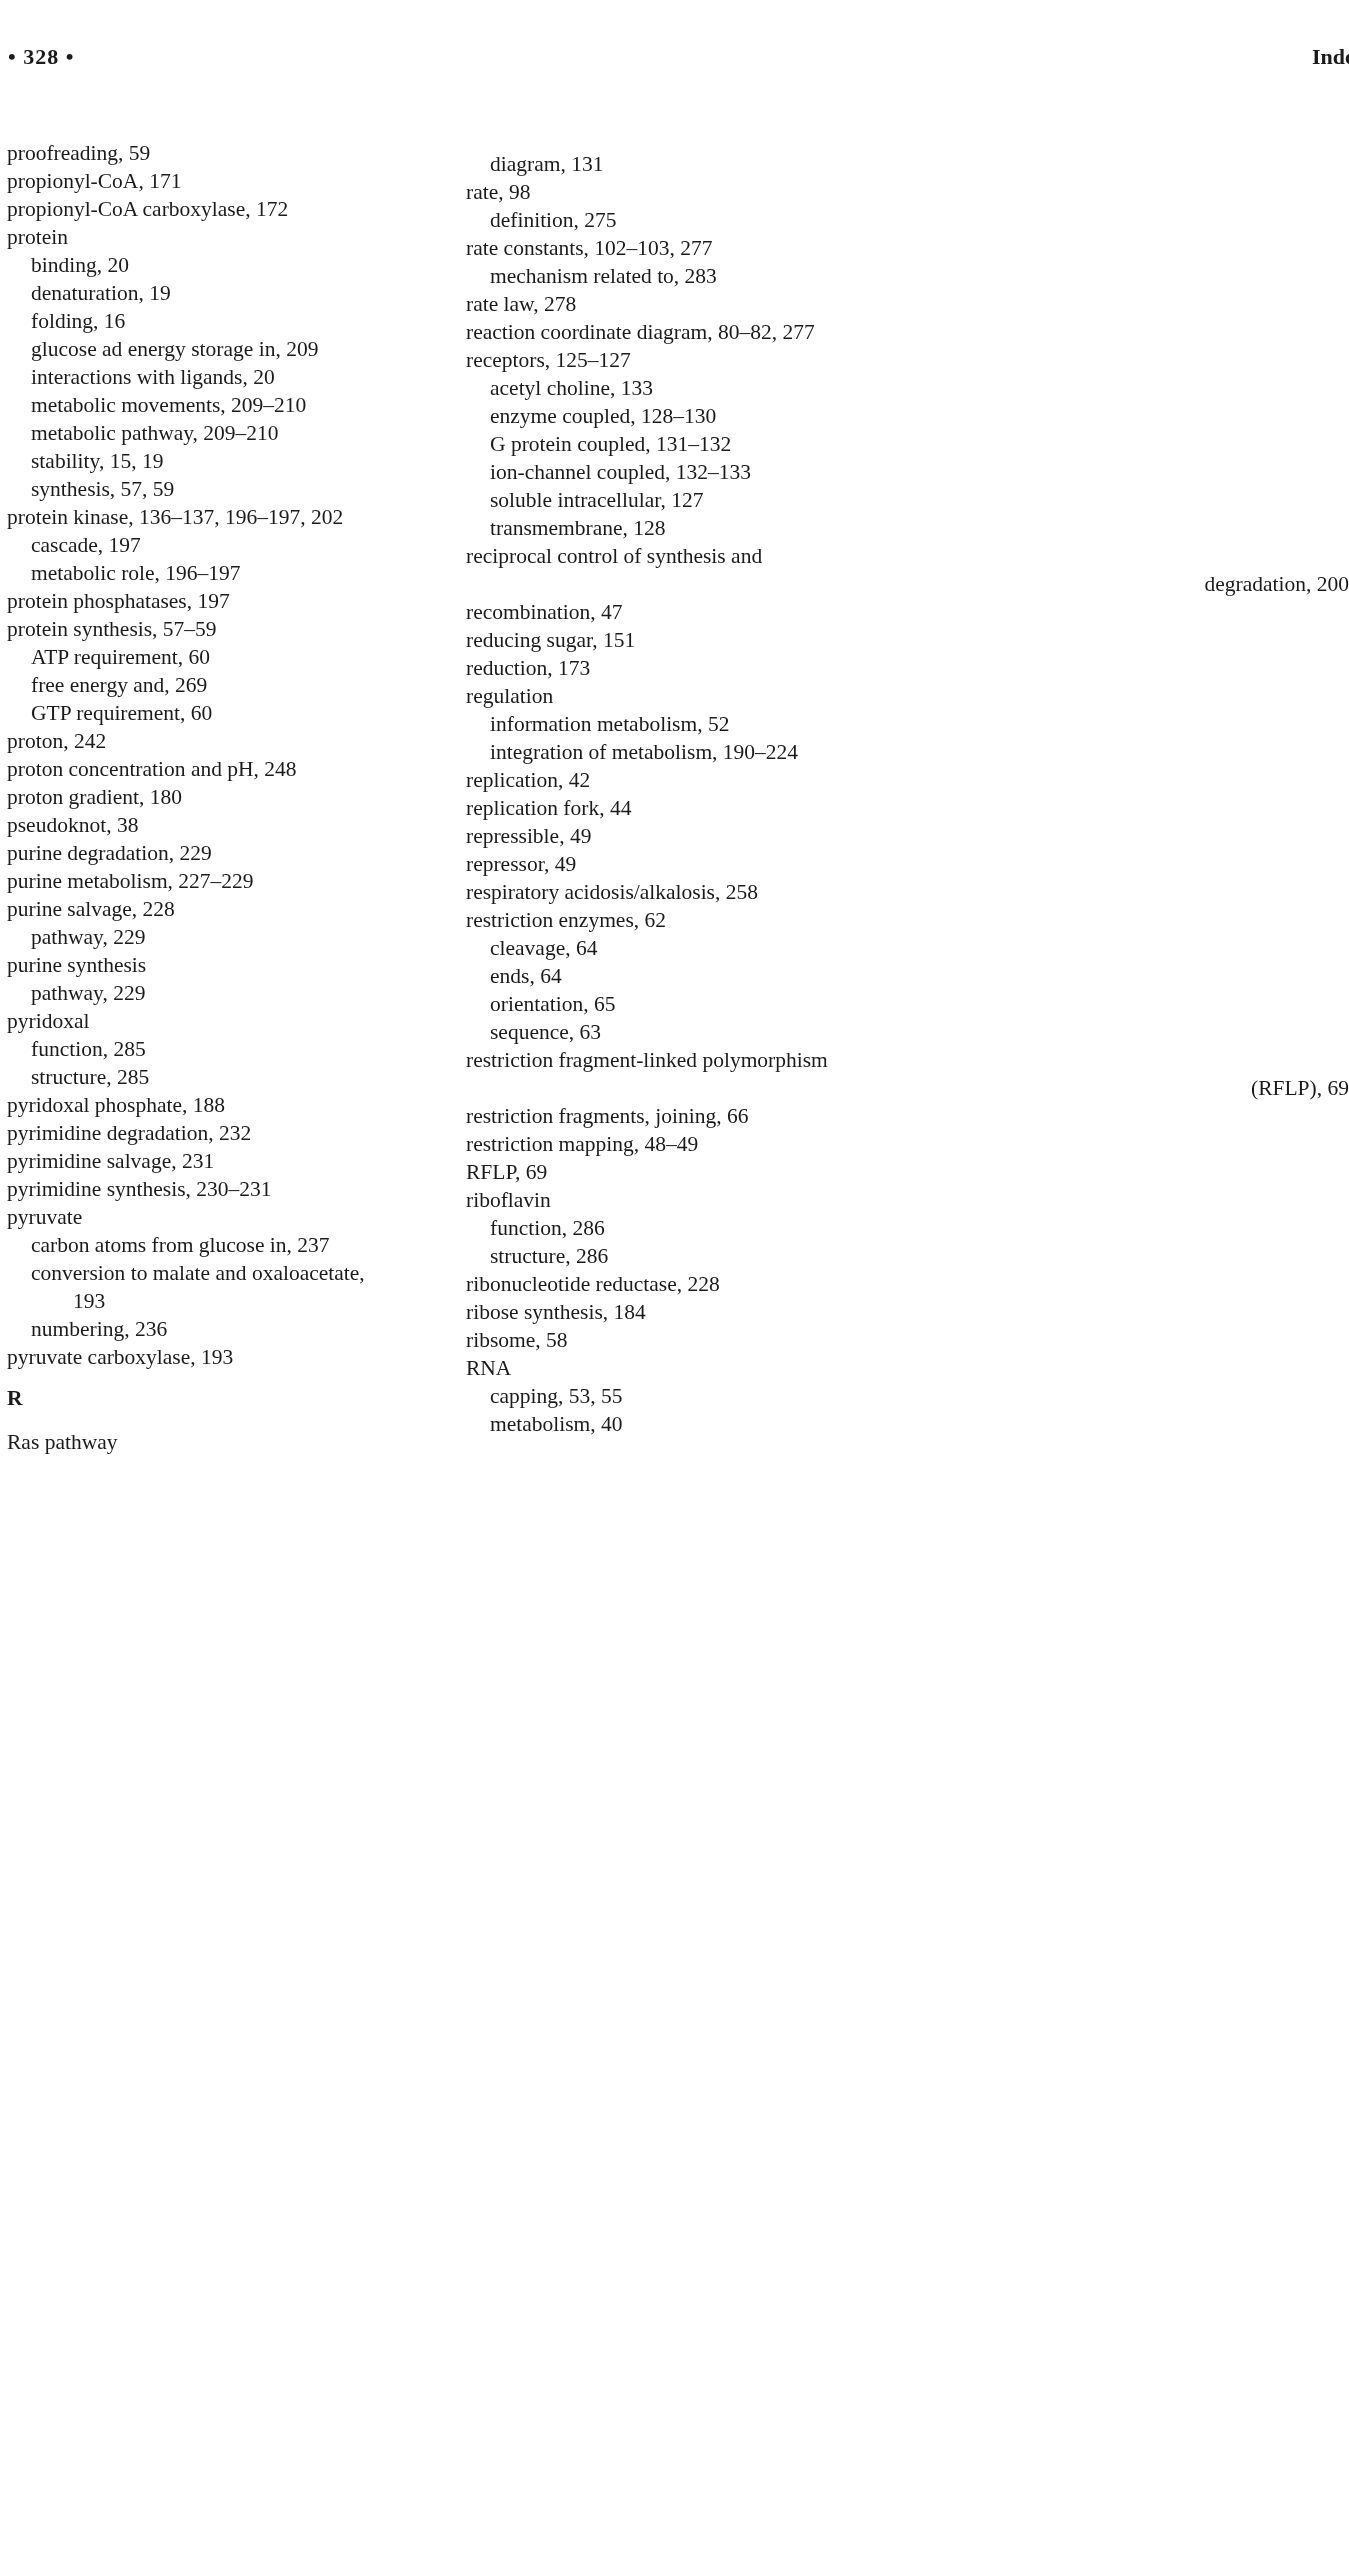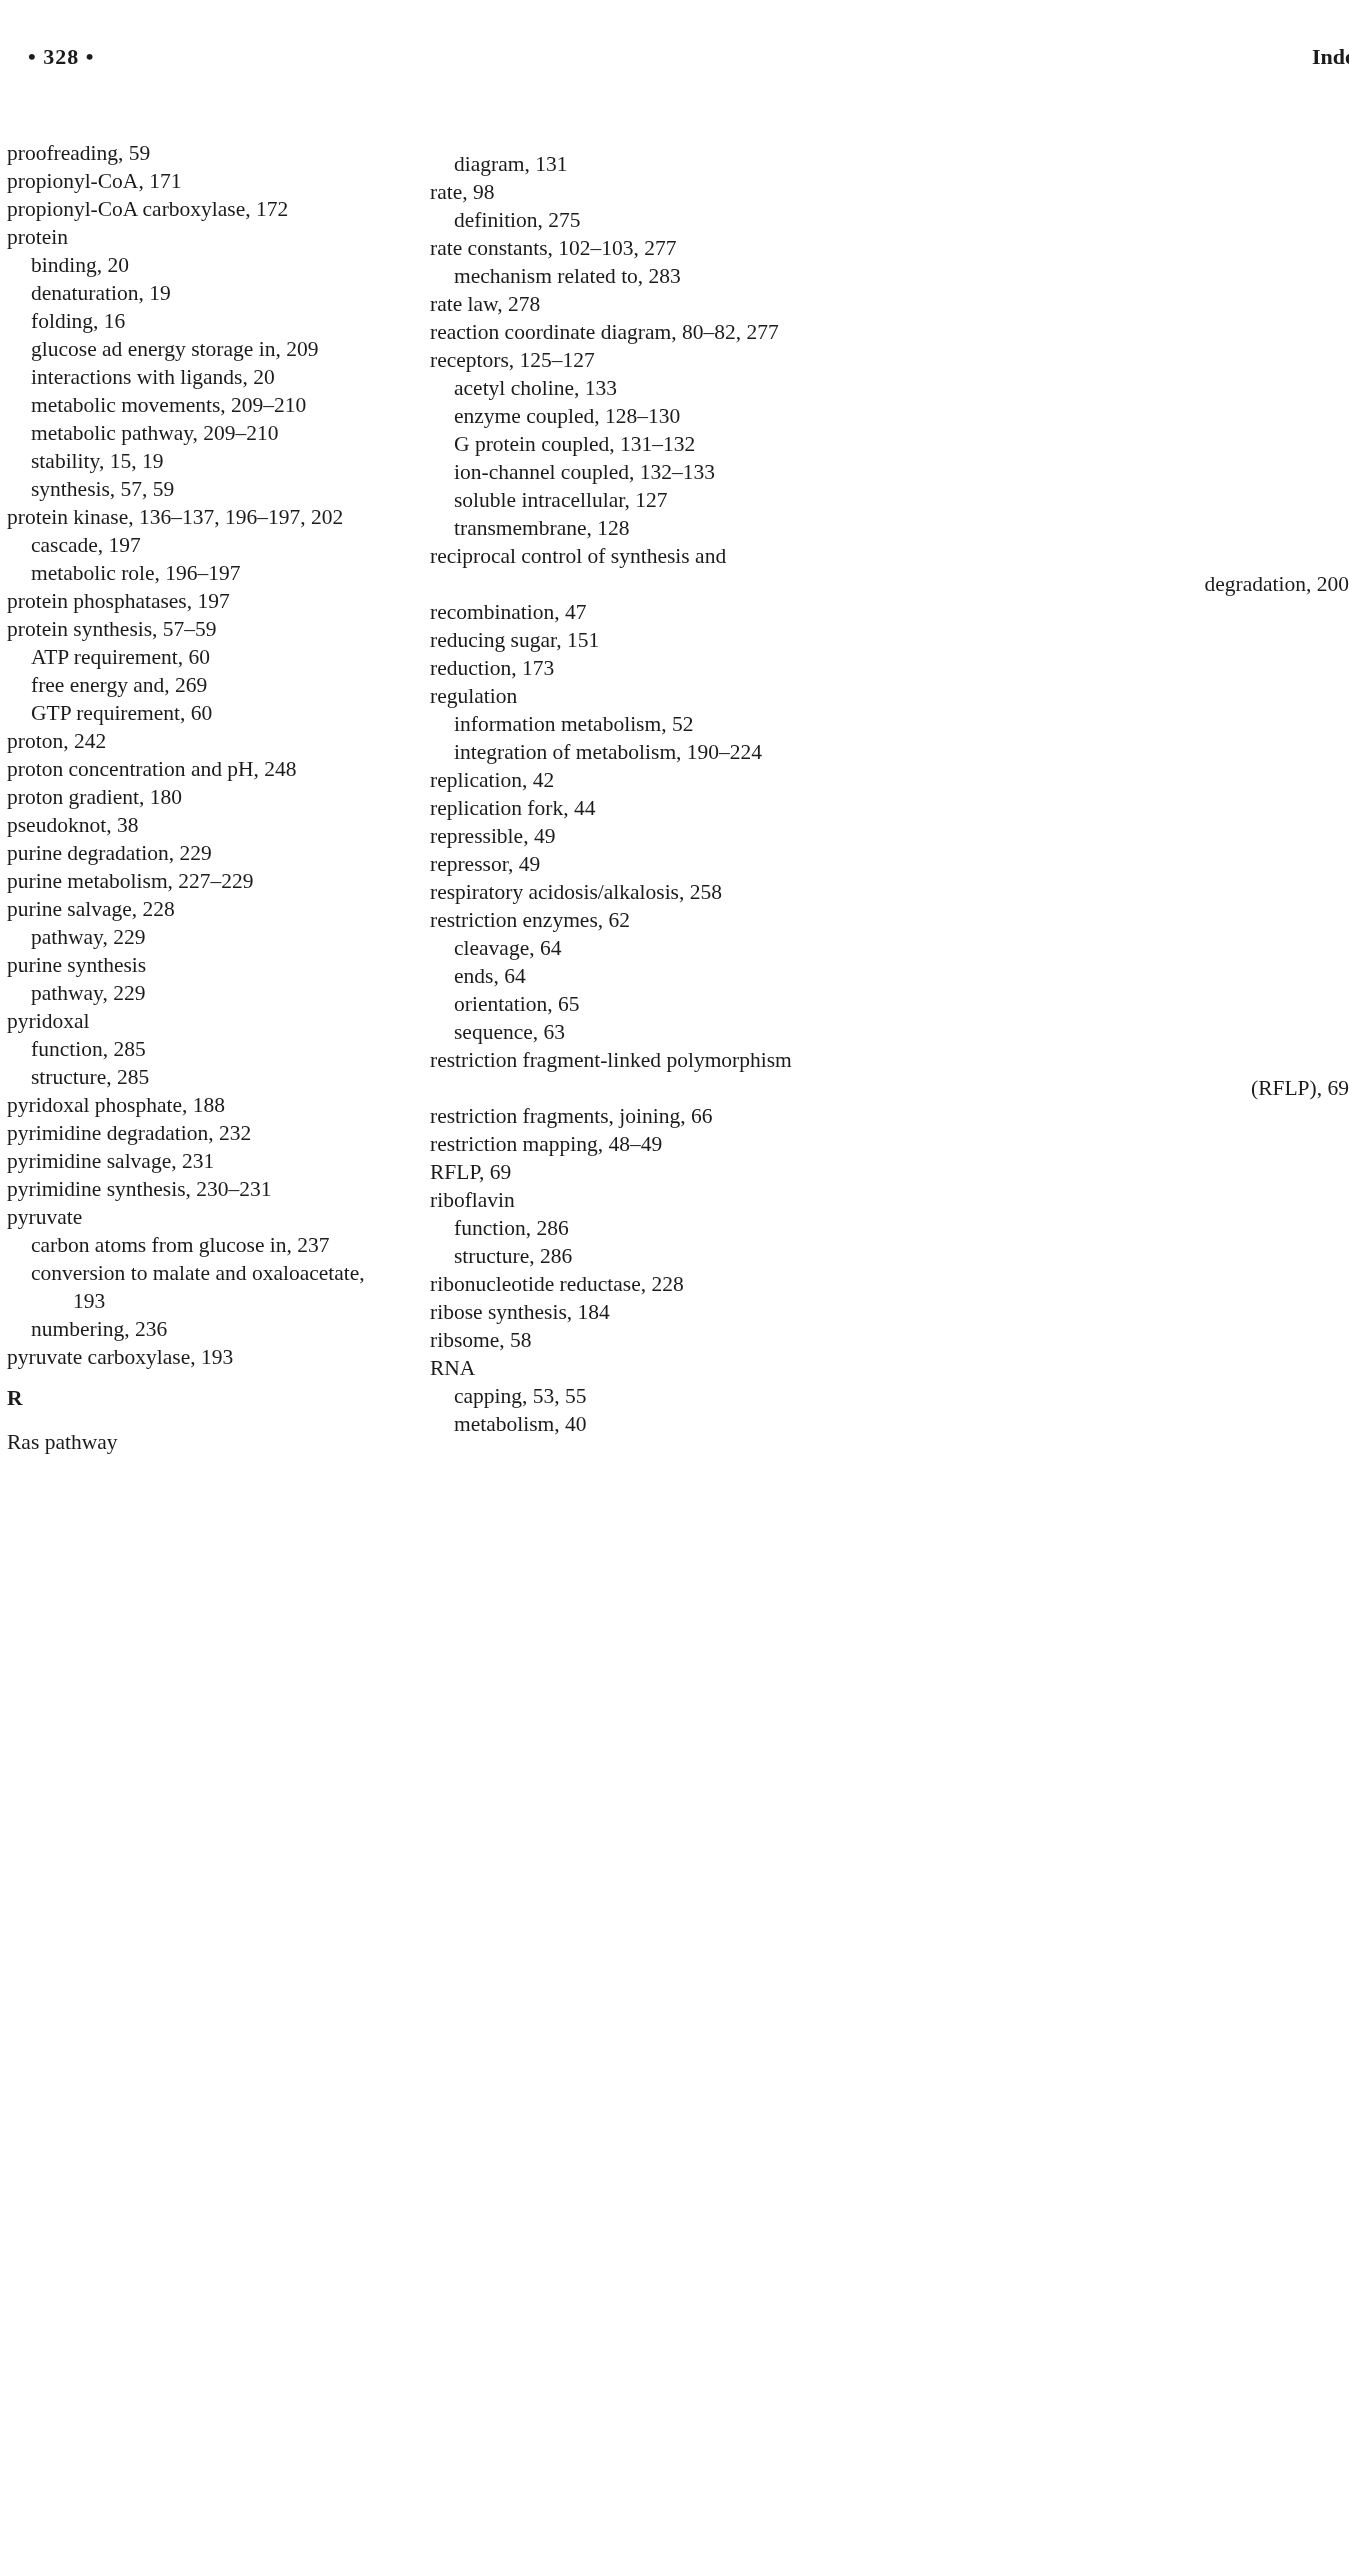--- a/index.html
+++ b/index.html
@@ -23,36 +23,36 @@
     width: 100%;
     height: 30px;
     font-size: 22px;
     font-weight: 700;
   }
   .page-marker {
     position: absolute;
     left: 8px;
     top: 0;
     letter-spacing: 1px;
-    margin-left: 20px;
   }
   .head-title {
     position: absolute;
     left: 1292px;
     top: 0;
     white-space: nowrap;
     margin-left: 20px;
   }
   .index-body {
     position: absolute;
     top: 139px;
     left: 7px;
     right: 0;
     display: flex;
     align-items: flex-start;
+    gap: 36px;
   }
   .col {
     flex: 0 0 423px;
   }
   .col.right {
     flex: 1 1 auto;
     margin-top: 11px;
   }
   .entry {
     font-size: 21.5px;

